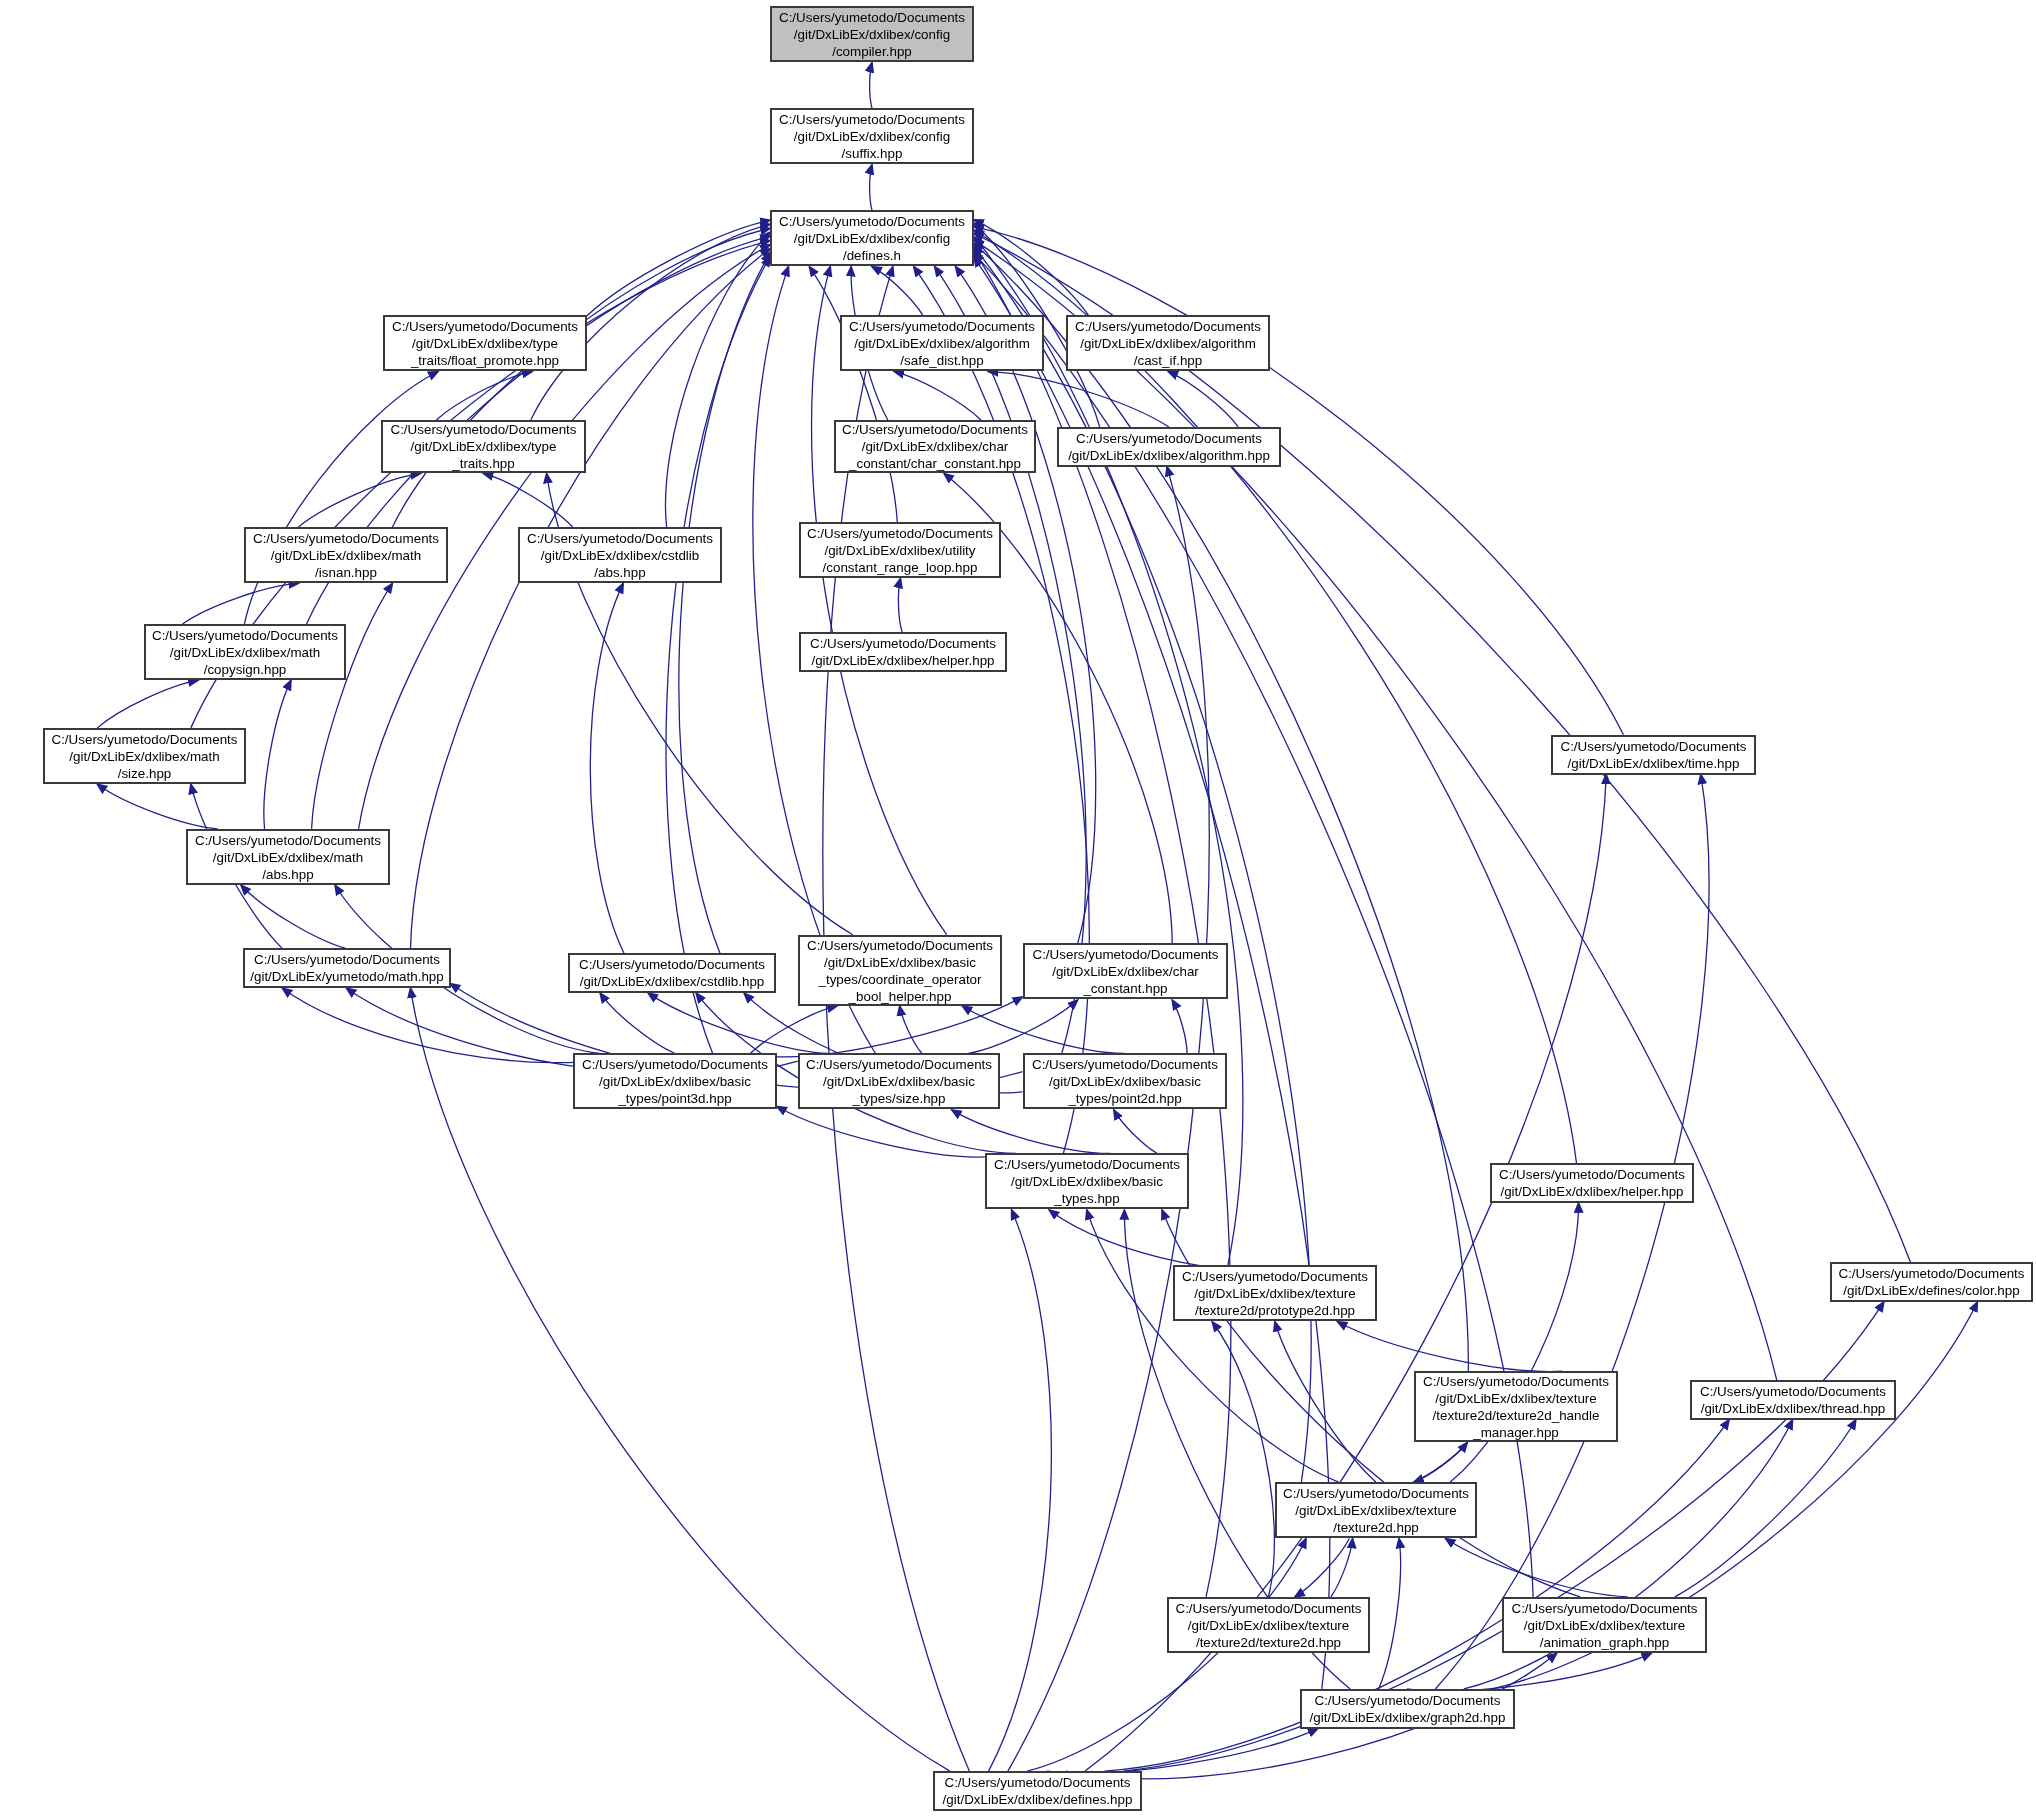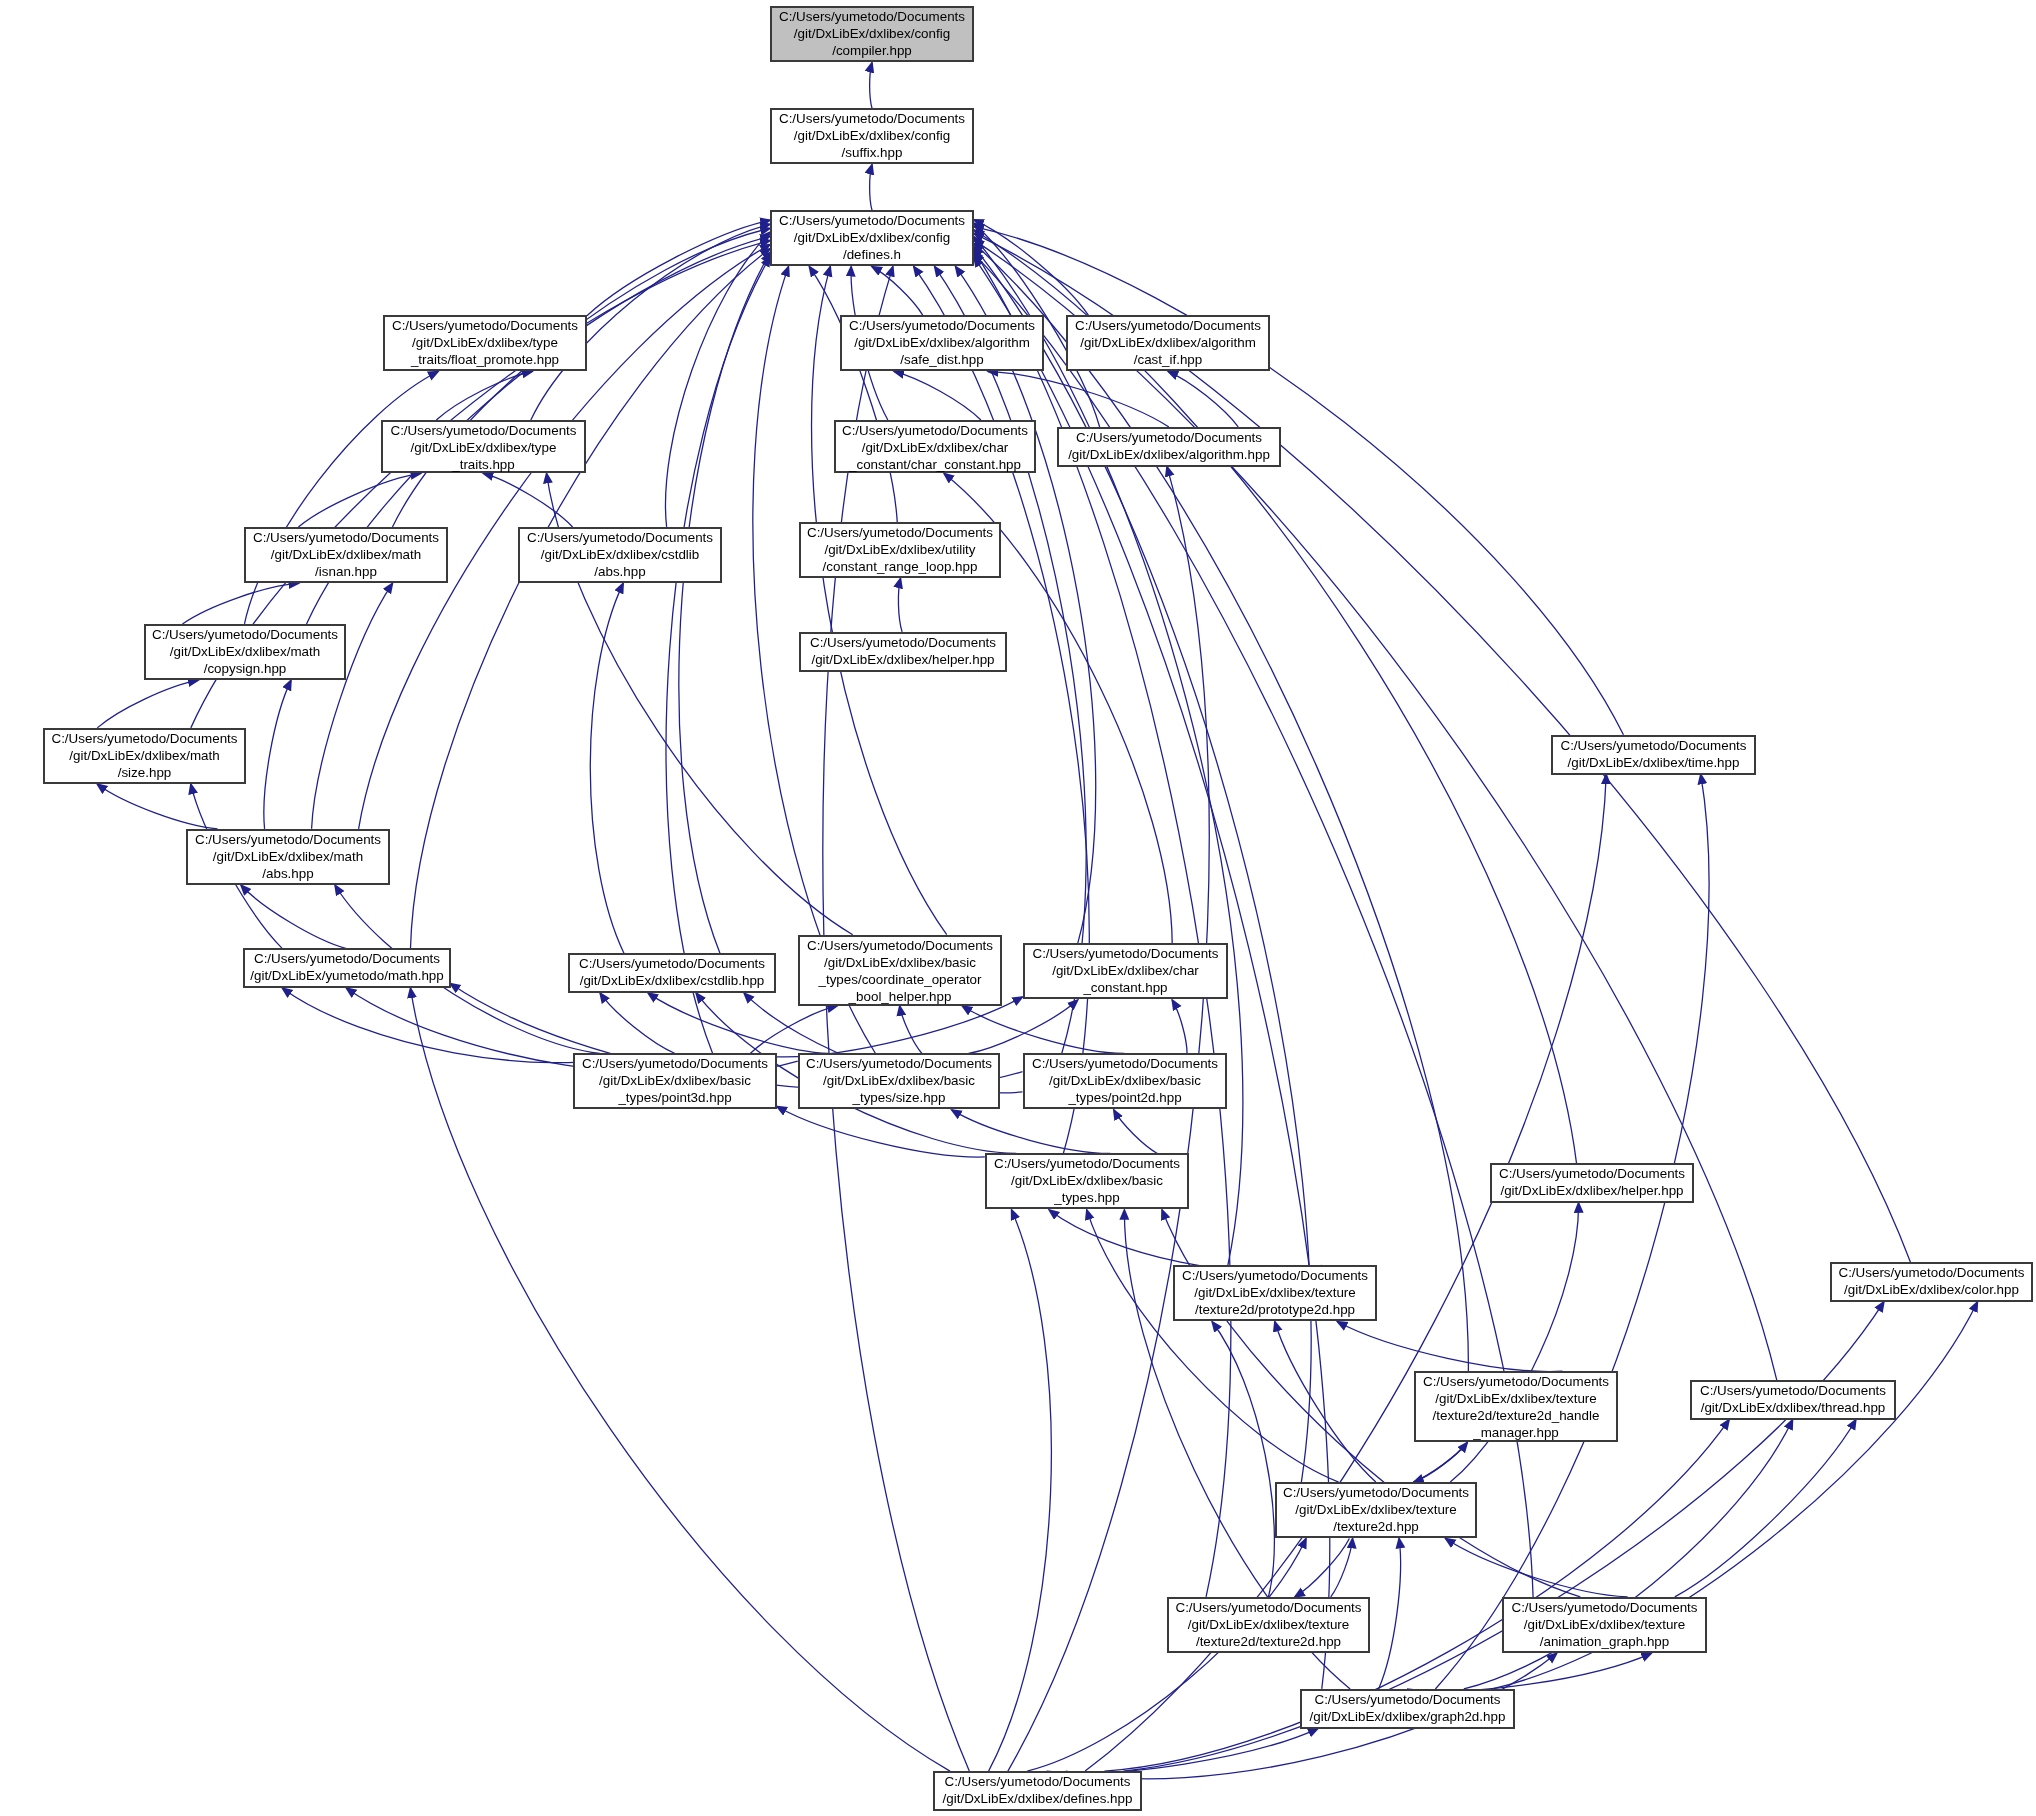--- a/index.html
+++ b/index.html
@@ -10,21 +10,21 @@
     font-family:"Liberation Sans", sans-serif;
     overflow:hidden;
   }
   #edge-layer{position:absolute;left:0;top:0;width:2036px;height:1817px;}
   #node-layer{position:absolute;left:0;top:0;width:2036px;height:1817px;}
   .node{
     position:absolute;
     box-sizing:border-box;
     background:#ffffff;
     border:2px solid #3a3a3a;
-    display:flex;flex-direction:column;align-items:center;
+    display:flex;flex-direction:column;justify-content:center;align-items:center;
     text-align:center;
     font-size:13.4px;line-height:17px;color:#000000;
     cursor:pointer;
   }
   .node.hl{background:#c0c0c0;cursor:default;}
   .nl{white-space:nowrap;}
 </style>
 </head>
 <body>
 
@@ -258,21 +258,21 @@
         <div class="nl">C:/Users/yumetodo/Documents</div>
         <div class="nl">/git/DxLibEx/dxlibex/helper.hpp</div>
       </div>
       <div class="node" style="left: 1173px; top: 1265px; width: 204px; height: 56px;">
         <div class="nl">C:/Users/yumetodo/Documents</div>
         <div class="nl">/git/DxLibEx/dxlibex/texture</div>
         <div class="nl">/texture2d/prototype2d.hpp</div>
       </div>
       <div class="node" style="left: 1830px; top: 1262px; width: 203px; height: 40px;">
         <div class="nl">C:/Users/yumetodo/Documents</div>
-        <div class="nl">/git/DxLibEx/dxlibex/color.hpp</div>
+        <div class="nl">/git/DxLibEx/defines/color.hpp</div>
       </div>
       <div class="node" style="left: 1414px; top: 1371px; width: 204px; height: 71px;">
         <div class="nl">C:/Users/yumetodo/Documents</div>
         <div class="nl">/git/DxLibEx/dxlibex/texture</div>
         <div class="nl">/texture2d/texture2d_handle</div>
         <div class="nl">_manager.hpp</div>
       </div>
       <div class="node" style="left: 1690px; top: 1380px; width: 206px; height: 40px;">
         <div class="nl">C:/Users/yumetodo/Documents</div>
         <div class="nl">/git/DxLibEx/dxlibex/thread.hpp</div>

